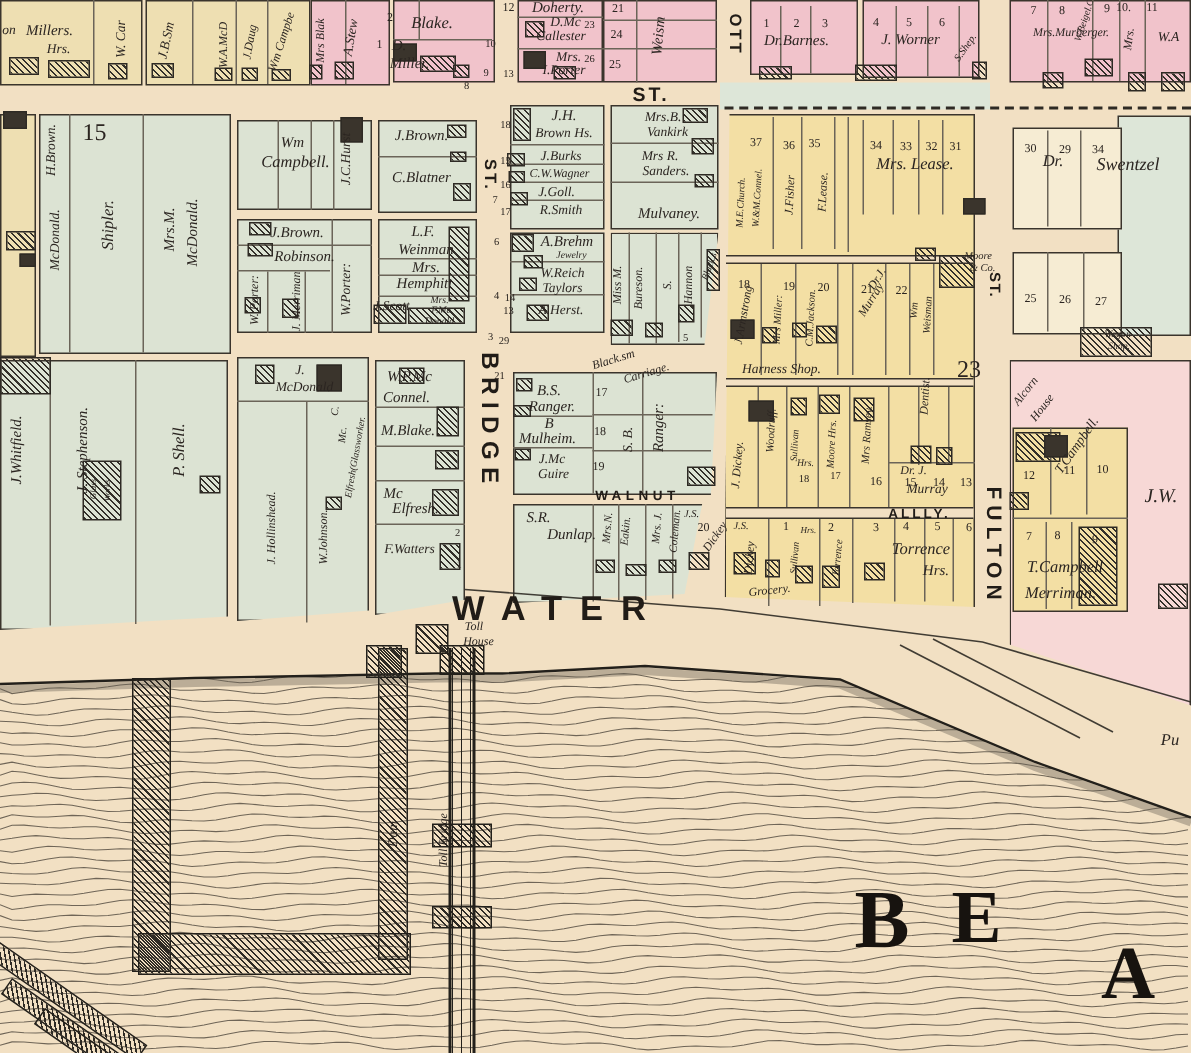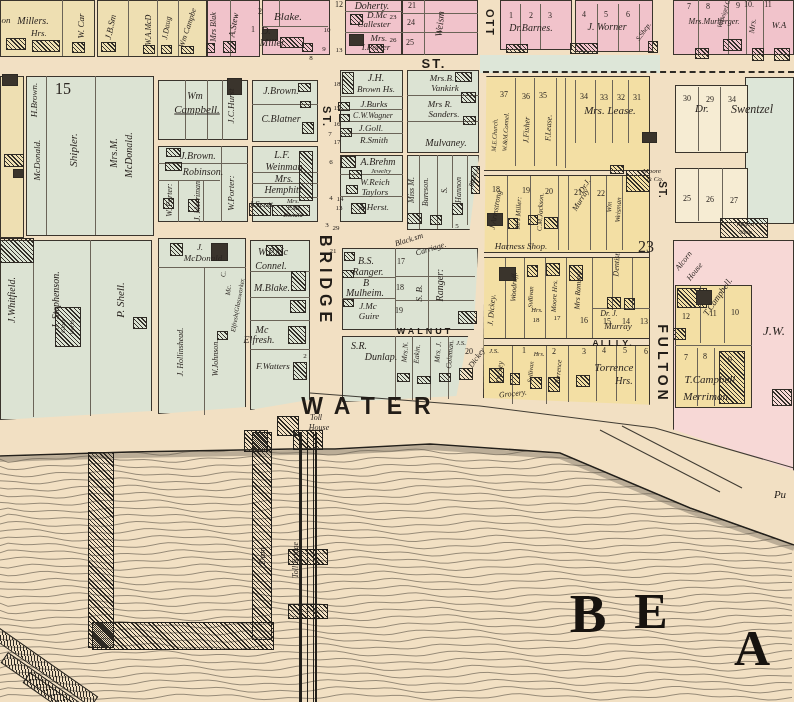--- a/index.html
+++ b/index.html
@@ -379,21 +379,21 @@
     <div class="lb st" style="left: 613px; top: 343px; font-size: 9px; letter-spacing: 2px; transform: translate(-50%, -50%) rotate(0deg);">ALLLY.</div>
     <div class="lb st" style="left: 663px; top: 364px; font-size: 14px; letter-spacing: 4px; transform: translate(-50%, -50%) rotate(90deg);">FULTON</div>
     <div class="lb st" style="left: 662px; top: 190px; font-size: 10px; letter-spacing: 1px; transform: translate(-50%, -50%) rotate(90deg);">ST.</div>
     <div class="lb num" style="left: 63px; top: 89px; font-size: 16px; transform: translate(-50%, -50%) rotate(0deg);">15</div>
     <div class="lb it" style="left: 34px; top: 100px; font-size: 9px; transform: translate(-50%, -50%) rotate(-90deg);">H.Brown.</div>
     <div class="lb it" style="left: 37px; top: 160px; font-size: 9px; transform: translate(-50%, -50%) rotate(-90deg);">McDonald.</div>
     <div class="lb it" style="left: 73px; top: 150px; font-size: 11px; transform: translate(-50%, -50%) rotate(-90deg);">Shipler.</div>
     <div class="lb it" style="left: 114px; top: 153px; font-size: 10px; transform: translate(-50%, -50%) rotate(-90deg);">Mrs.M.</div>
     <div class="lb it" style="left: 129px; top: 155px; font-size: 10px; transform: translate(-50%, -50%) rotate(-90deg);">McDonald.</div>
     <div class="lb it" style="left: 195px; top: 96px; font-size: 10px; transform: translate(-50%, -50%) rotate(0deg);">Wm</div>
-    <div class="lb it" style="left: 197px; top: 109px; font-size: 11px; transform: translate(-50%, -50%) rotate(0deg); text-decoration: underline;">Campbell.</div>
+    <div class="lb it" style="left: 197px; top: 109px; font-size: 11px; transform: translate(-50%, -50%) rotate(0deg);">Campbell.</div>
     <div class="lb it" style="left: 231px; top: 106px; font-size: 9px; transform: translate(-50%, -50%) rotate(-90deg);">J.C.Hurst</div>
     <div class="lb it" style="left: 281px; top: 91px; font-size: 10px; transform: translate(-50%, -50%) rotate(0deg);">J.Brown.</div>
     <div class="lb it" style="left: 281px; top: 119px; font-size: 10px; transform: translate(-50%, -50%) rotate(0deg);">C.Blatner</div>
     <div class="lb it" style="left: 198px; top: 156px; font-size: 10px; transform: translate(-50%, -50%) rotate(0deg);">J.Brown.</div>
     <div class="lb it" style="left: 203px; top: 172px; font-size: 10px; transform: translate(-50%, -50%) rotate(0deg);">Robinson.</div>
     <div class="lb it" style="left: 170px; top: 200px; font-size: 8px; transform: translate(-50%, -50%) rotate(-90deg);">W. Porter:</div>
     <div class="lb it" style="left: 198px; top: 201px; font-size: 8px; transform: translate(-50%, -50%) rotate(-90deg);">J. Merriman</div>
     <div class="lb it" style="left: 231px; top: 193px; font-size: 9px; transform: translate(-50%, -50%) rotate(-90deg);">W.Porter:</div>
     <div class="lb it" style="left: 282px; top: 155px; font-size: 10px; transform: translate(-50%, -50%) rotate(0deg);">L.F.</div>
     <div class="lb it" style="left: 284px; top: 167px; font-size: 10px; transform: translate(-50%, -50%) rotate(0deg);">Weinman</div>
@@ -440,21 +440,21 @@
     <div class="lb it" style="left: 474px; top: 178px; font-size: 6.5px; transform: translate(-50%, -50%) rotate(-70deg);">Black.s</div>
     <div class="lb num" style="left: 457px; top: 226px; font-size: 7px; transform: translate(-50%, -50%) rotate(0deg);">5</div>
     <div class="lb it" style="left: 409px; top: 240px; font-size: 8px; transform: translate(-50%, -50%) rotate(-17deg);">Black.sm</div>
     <div class="lb it" style="left: 431px; top: 249px; font-size: 8px; transform: translate(-50%, -50%) rotate(-17deg);">Carriage.</div>
     <div class="lb it" style="left: 200px; top: 247px; font-size: 9px; transform: translate(-50%, -50%) rotate(0deg);">J.</div>
     <div class="lb it" style="left: 203px; top: 258px; font-size: 9px; transform: translate(-50%, -50%) rotate(0deg);">McDonald</div>
     <div class="lb it" style="left: 273px; top: 252px; font-size: 10px; transform: translate(-50%, -50%) rotate(0deg);">W.P.Mc</div>
     <div class="lb it" style="left: 271px; top: 266px; font-size: 10px; transform: translate(-50%, -50%) rotate(0deg);">Connel.</div>
     <div class="lb it" style="left: 272px; top: 288px; font-size: 10px; transform: translate(-50%, -50%) rotate(0deg);">M.Blake.</div>
     <div class="lb it" style="left: 262px; top: 330px; font-size: 10px; transform: translate(-50%, -50%) rotate(0deg);">Mc</div>
-    <div class="lb it" style="left: 259px; top: 340px; font-size: 10px; transform: translate(-50%, -50%) rotate(0deg);">Elfresh.</div>
+    <div class="lb it" style="left: 277px; top: 340px; font-size: 10px; transform: translate(-50%, -50%) rotate(0deg);">Elfresh.</div>
     <div class="lb it" style="left: 273px; top: 366px; font-size: 9px; transform: translate(-50%, -50%) rotate(0deg);">F.Watters</div>
     <div class="lb it" style="left: 181px; top: 352px; font-size: 8px; transform: translate(-50%, -50%) rotate(-90deg);">J. Hollinshead.</div>
     <div class="lb it" style="left: 216px; top: 358px; font-size: 8px; transform: translate(-50%, -50%) rotate(-90deg);">W.Johnson.</div>
     <div class="lb it" style="left: 224px; top: 274px; font-size: 7px; transform: translate(-50%, -50%) rotate(-85deg);">C.</div>
     <div class="lb it" style="left: 229px; top: 290px; font-size: 7px; transform: translate(-50%, -50%) rotate(-85deg);">Mc.</div>
     <div class="lb it" style="left: 238px; top: 305px; font-size: 6.5px; transform: translate(-50%, -50%) rotate(-80deg);">Elfresh(Glassworker.</div>
     <div class="lb it" style="left: 12px; top: 300px; font-size: 10px; transform: translate(-50%, -50%) rotate(-90deg);">J.Whitfield.</div>
     <div class="lb it" style="left: 56px; top: 300px; font-size: 10px; transform: translate(-50%, -50%) rotate(-90deg);">J. Stephenson.</div>
     <div class="lb it" style="left: 63px; top: 326px; font-size: 6px; transform: translate(-50%, -50%) rotate(-90deg);">Glass</div>
     <div class="lb it" style="left: 72px; top: 327px; font-size: 6px; transform: translate(-50%, -50%) rotate(-90deg);">Works</div>

